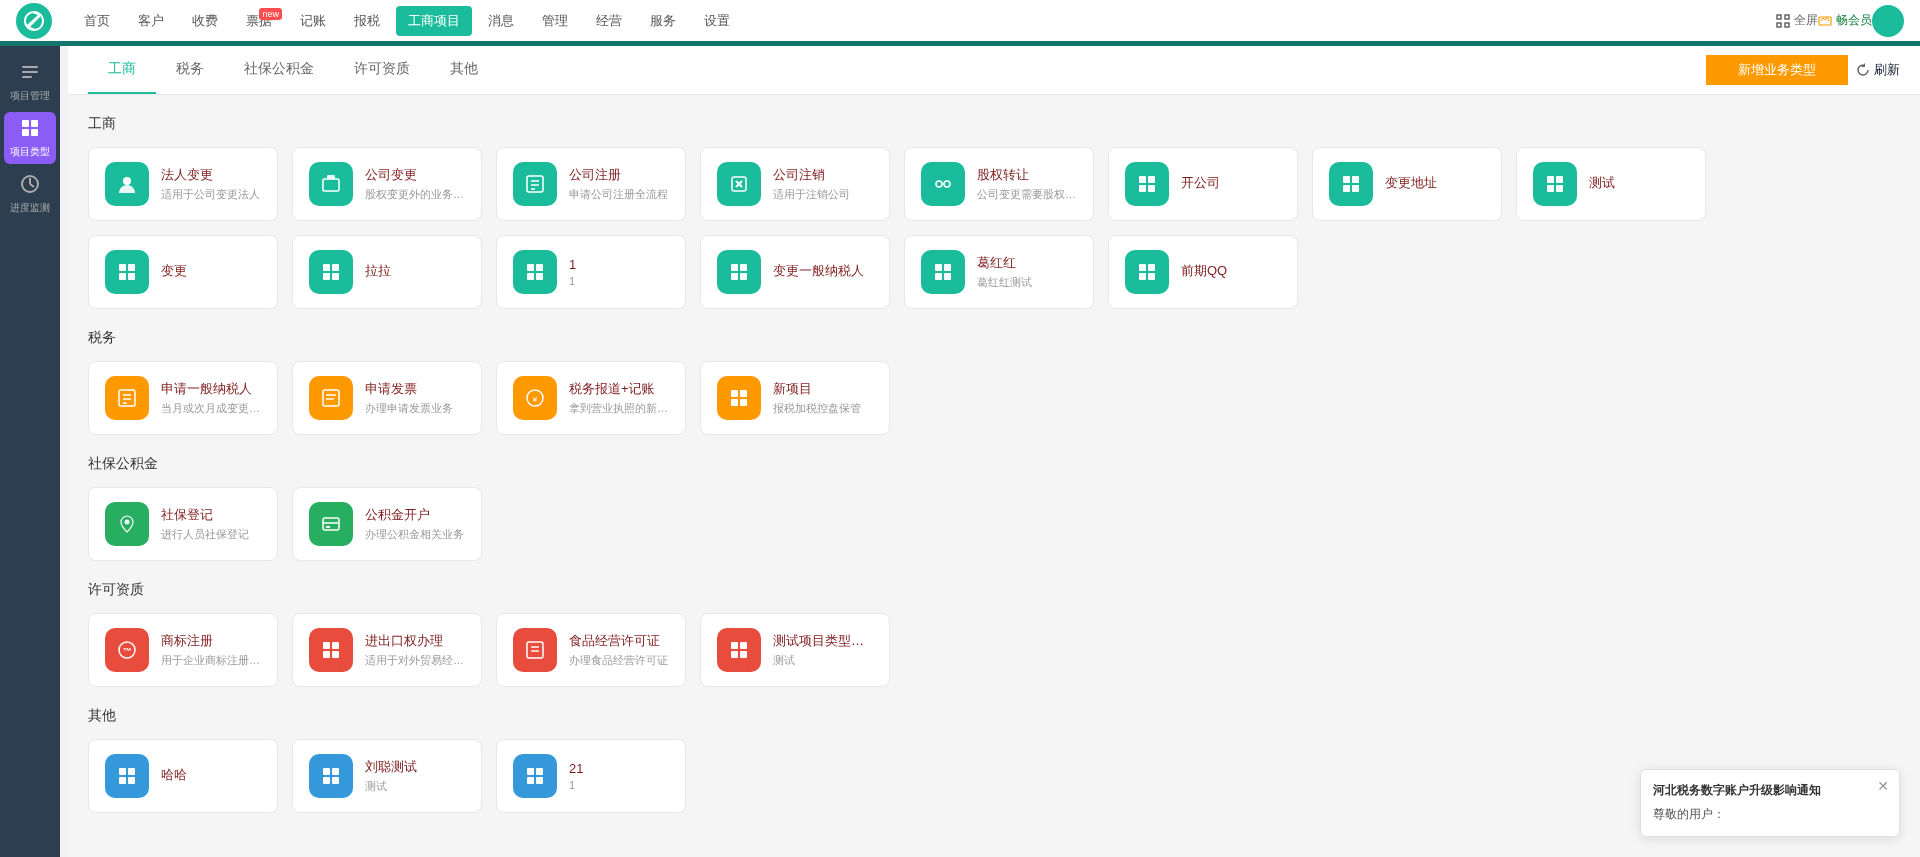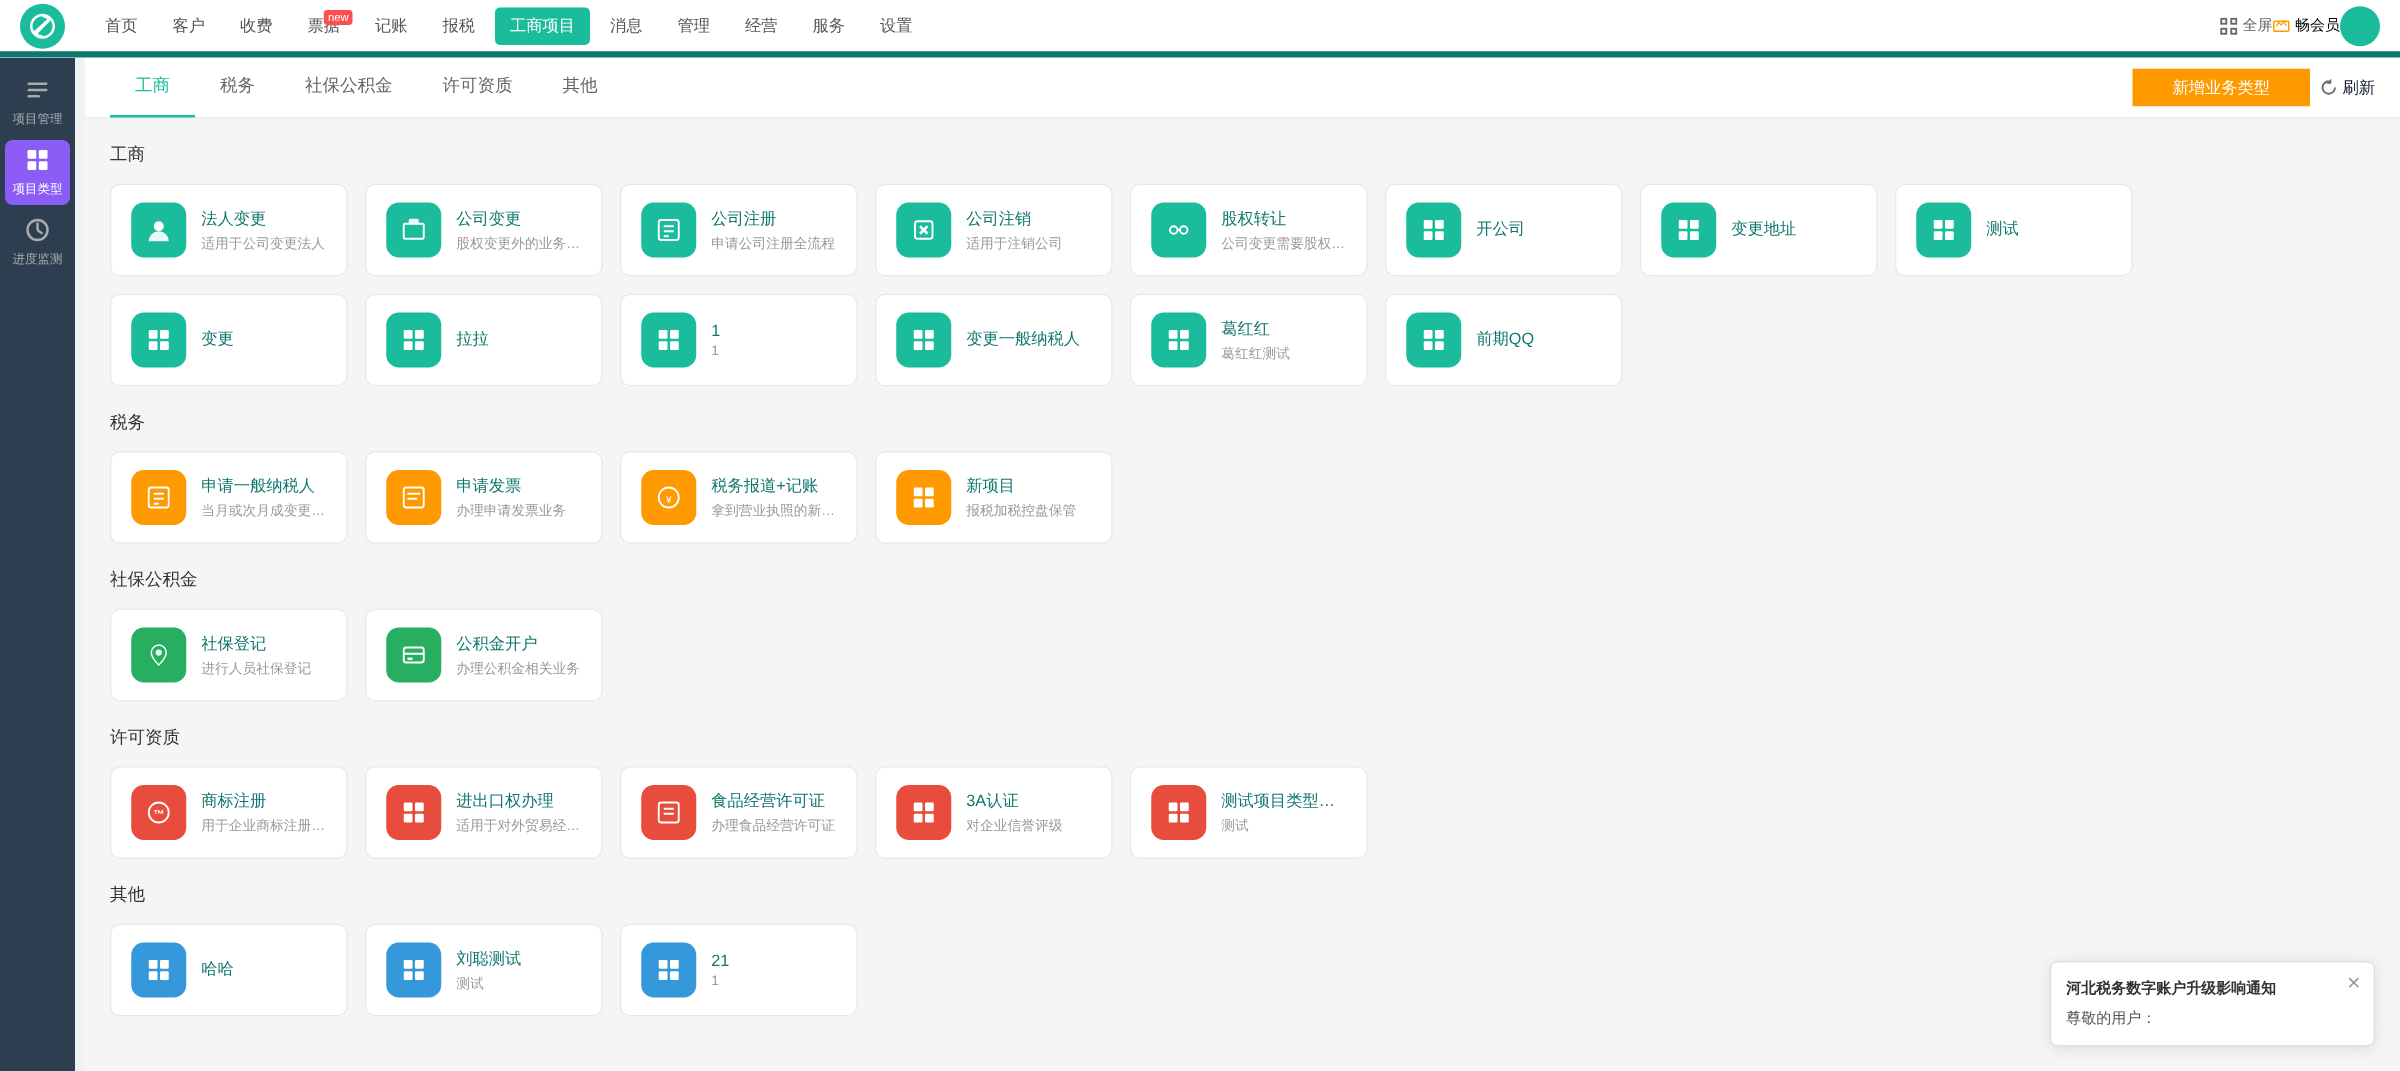--- a/index.html
+++ b/index.html
@@ -67,21 +67,21 @@
     }
     .right-actions .fullscreen-btn, .right-actions .vip-btn {
       display: flex;
       align-items: center;
       gap: 4px;
       color: #666;
       cursor: pointer;
       font-size: 12px;
     }
     .right-actions .vip-btn {
-      color: #000000;
+      color: #15803d;
       justify-content: center;
     }
     .avatar {
       width: 32px;
       height: 32px;
       background: #1abc9c;
       border-radius: 50%;
       cursor: pointer;
     }
 
@@ -231,21 +231,21 @@
     .icon-blue { background: #3498db; color: white; }
     .icon-green { background: #27ae60; color: white; }
 
     .card-text {
       flex: 1;
       min-width: 0;
     }
     .card-title {
       font-size: 13px;
       font-weight: 500;
-      color: #0f766e;
+      color: #7f1d1d;
       margin-bottom: 3px;
       white-space: nowrap;
       overflow: hidden;
       text-overflow: ellipsis;
     }
     .card-desc {
       font-size: 11px;
       color: #999;
       white-space: nowrap;
       overflow: hidden;
@@ -712,34 +712,20 @@
       <div class="card">
         <div class="card-icon icon-red">
           <svg width="22" height="22" viewBox="0 0 22 22" fill="white">
               <rect x="3" y="3" width="7" height="7" rx="1"></rect>
               <rect x="12" y="3" width="7" height="7" rx="1"></rect>
               <rect x="3" y="12" width="7" height="7" rx="1"></rect>
               <rect x="12" y="12" width="7" height="7" rx="1"></rect>
             </svg>
         </div>
         <div class="card-text">
-          <div class="card-title">3A认证</div>
-          <div class="card-desc">对企业信誉评级</div>
-        </div>
-      </div>
-      <div class="card">
-        <div class="card-icon icon-red">
-          <svg width="22" height="22" viewBox="0 0 22 22" fill="white">
-              <rect x="3" y="3" width="7" height="7" rx="1"></rect>
-              <rect x="12" y="3" width="7" height="7" rx="1"></rect>
-              <rect x="3" y="12" width="7" height="7" rx="1"></rect>
-              <rect x="12" y="12" width="7" height="7" rx="1"></rect>
-            </svg>
-        </div>
-        <div class="card-text">
           <div class="card-title">测试项目类型自定义</div>
           <div class="card-desc">测试</div>
         </div>
       </div>
     </div>
 
     <div class="section-title">其他</div>
     <div class="cards-grid">
       <div class="card">
         <div class="card-icon icon-blue">

